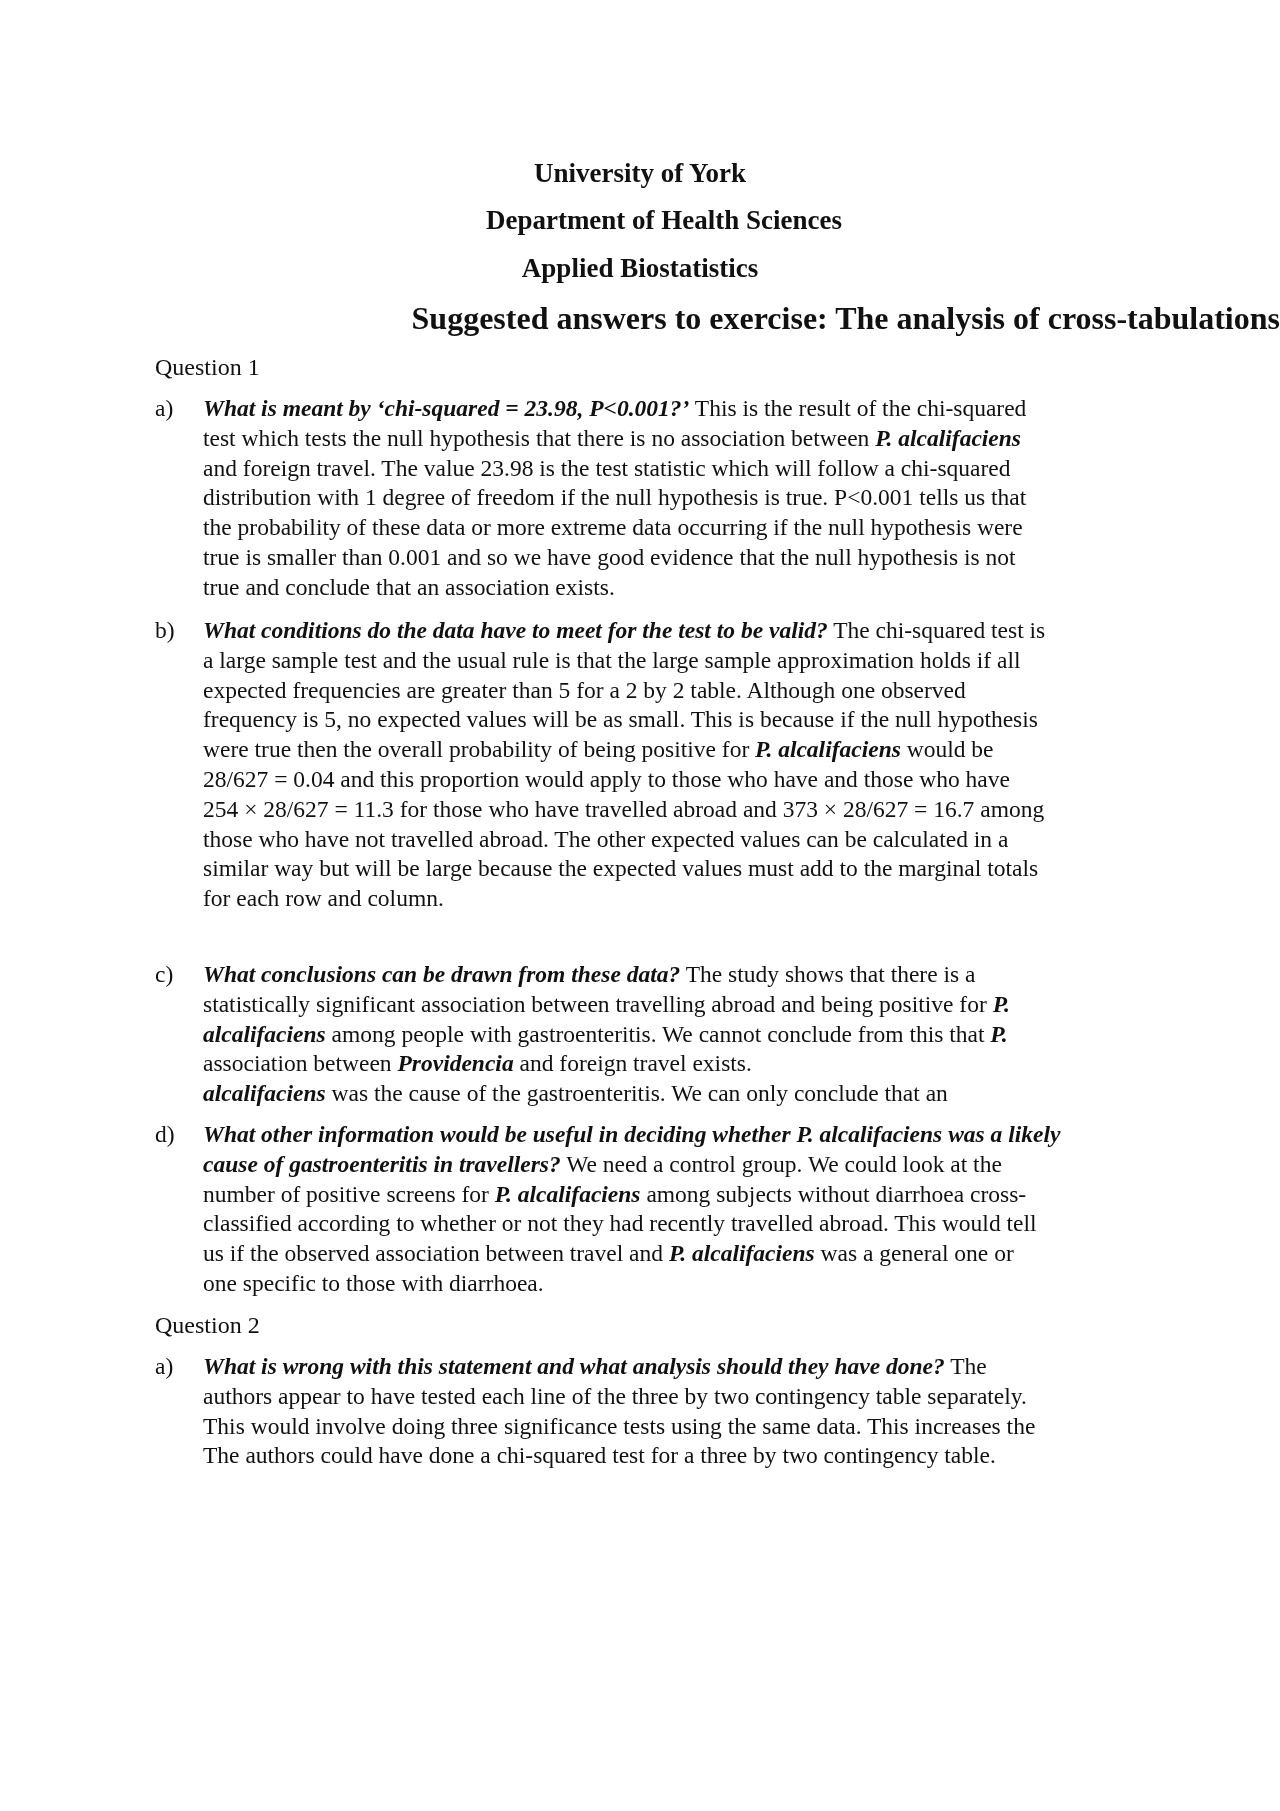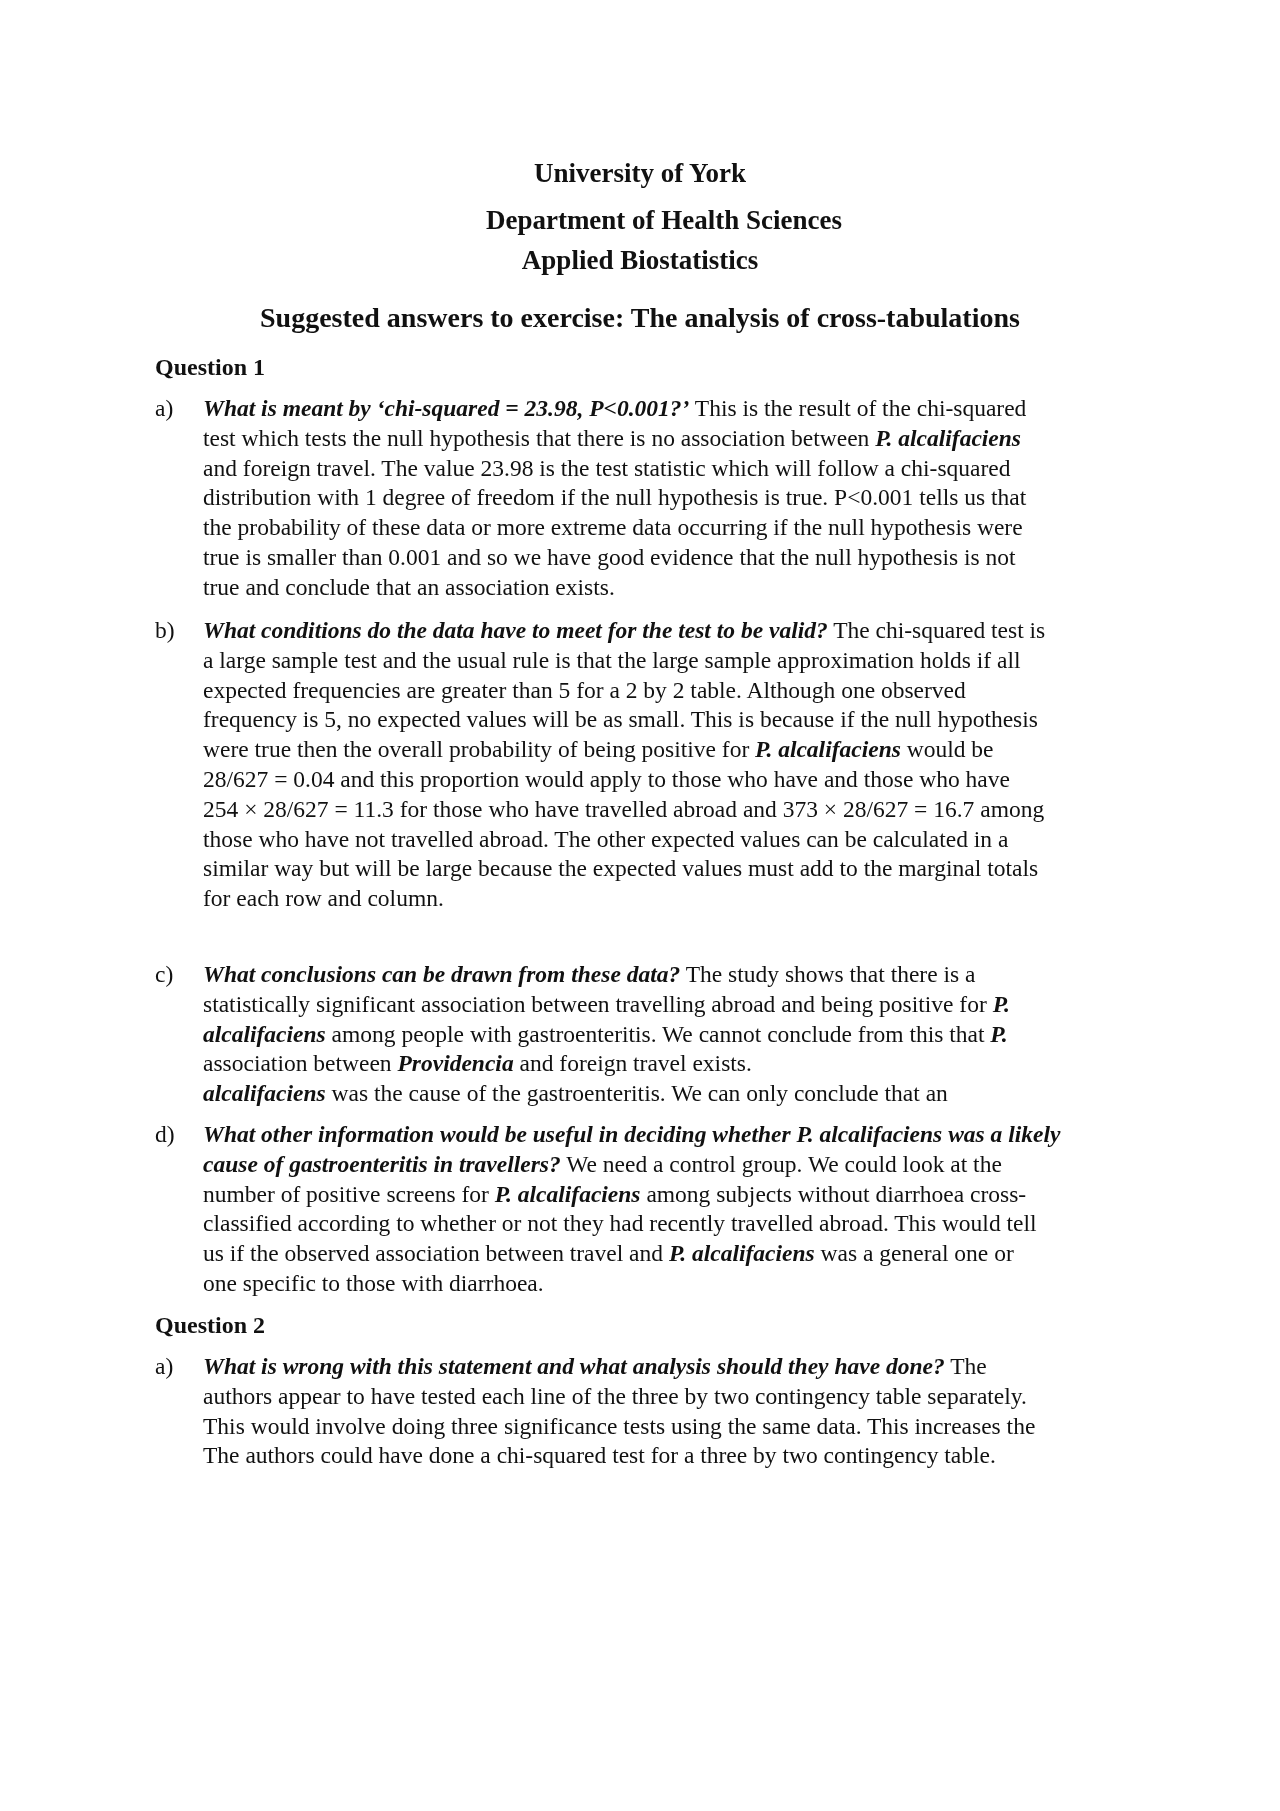--- a/index.html
+++ b/index.html
@@ -28,30 +28,31 @@
       left: 0;
       width: 1280px;
       text-align: center;
       font-weight: bold;
       font-size: 27px;
       line-height: 32px;
       white-space: nowrap;
     }
     #h-univ { top: 157px; }
     #h-dept { top: 204px; padding-left: 24px; }
-    #h-course { top: 244px; }
+    #h-course { top: 252px; }
     #h-title {
       top: 298px;
-      font-size: 28px;
+      font-size: 32px;
       line-height: 40px;
+      text-align: right;
     }
     .q-heading {
       position: absolute;
       left: 155px;
-      font-weight: bold;
+      font-weight: normal;
       font-size: 24px;
       line-height: 30px;
       white-space: nowrap;
     }
     .item {
       position: absolute;
       left: 155px;
       width: 980px;
     }
     .item-label {

